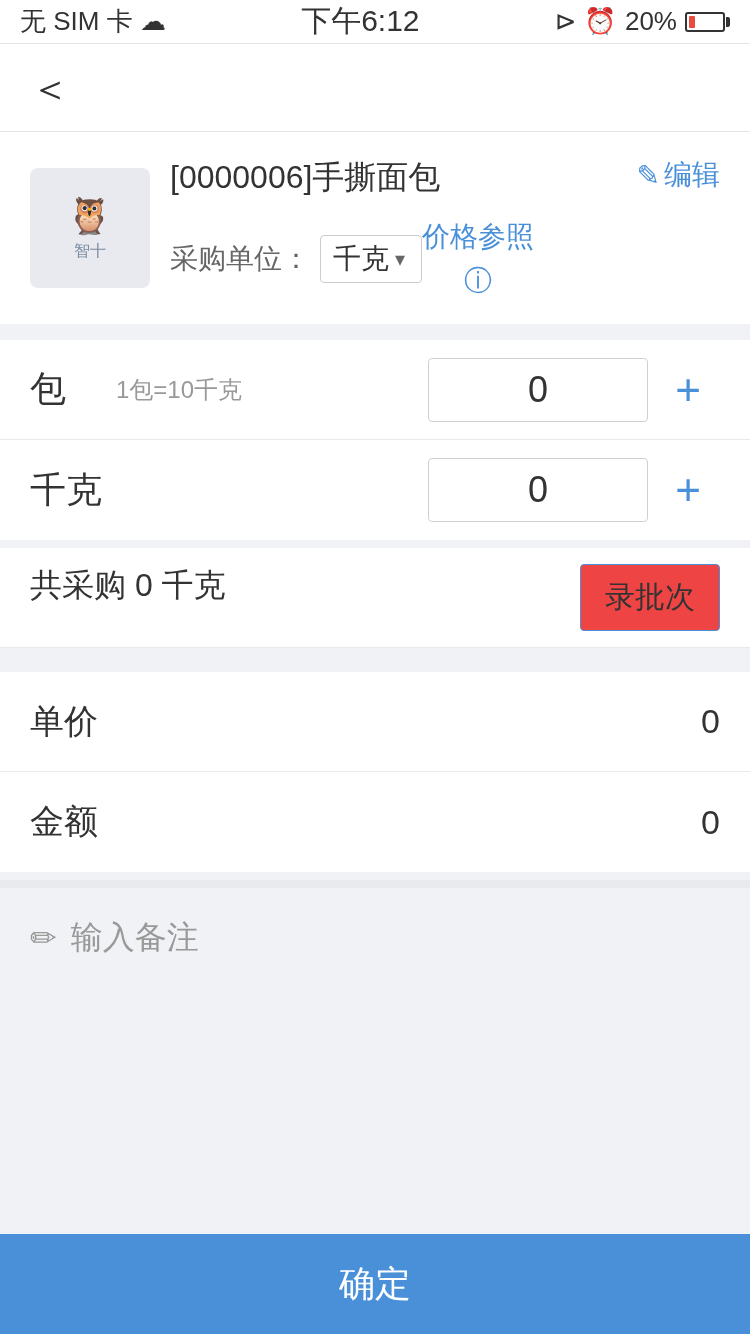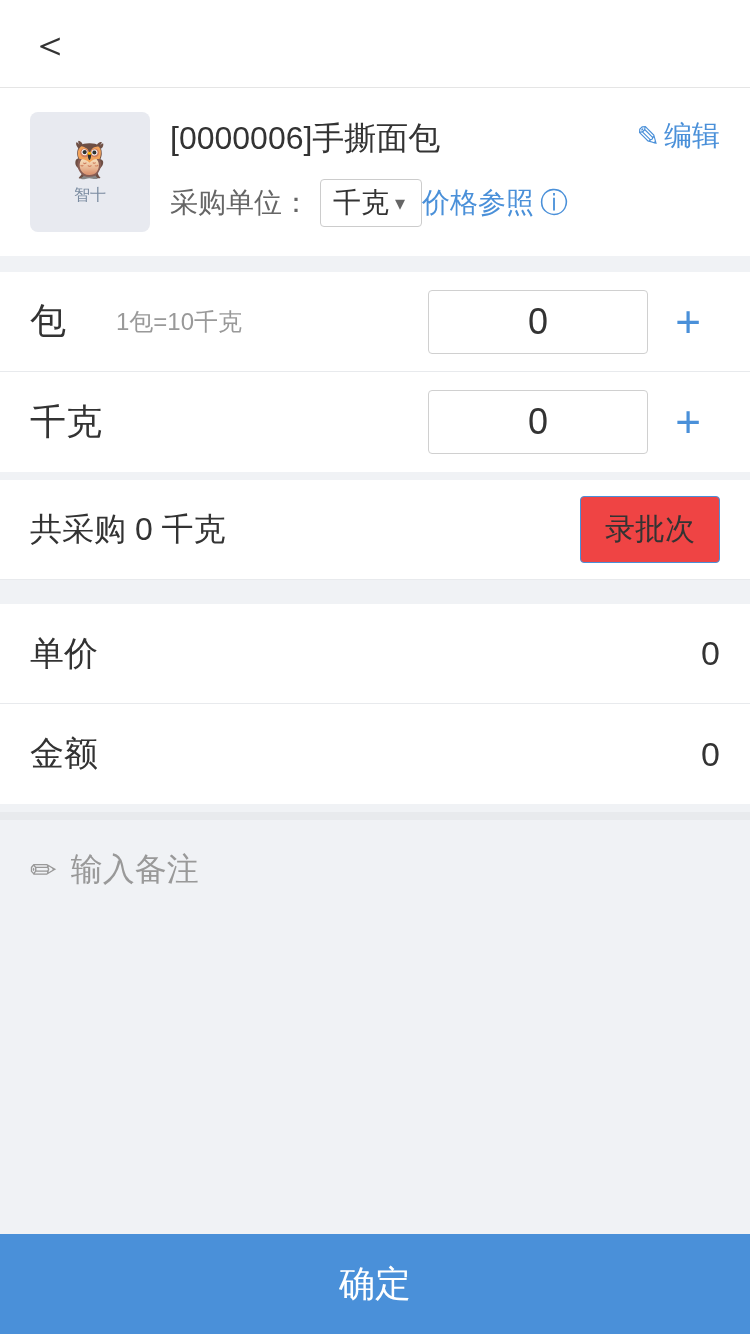--- a/index.html
+++ b/index.html
@@ -150,20 +150,21 @@
       cursor: pointer;
     }
     .unit-selector .arrow { font-size: 20px; color: #666; }
     .price-ref {
       color: #4a90d9;
       font-size: 28px;
       display: flex;
       align-items: center;
       gap: 6px;
       cursor: pointer;
+      flex-direction: column;
     }
 
     
     .input-section {
       background: #fff;
       margin-bottom: 0;
     }
     .input-row {
       display: flex;
       align-items: center;
@@ -210,21 +211,20 @@
       font-weight: 300;
     }
 
     
     .summary-section {
       background: #fff;
       border-top: 8px solid #f0f2f5;
     }
     .summary-row {
       display: flex;
-      align-items: center;
       padding: 16px 30px;
       height: 100px;
       border-bottom: 1px solid #e8eaed;
     }
     .summary-text {
       font-size: 32px;
       color: #333;
     }
     .summary-spacer { flex: 1; }
     .batch-btn {
@@ -316,20 +316,37 @@
 
     .main-content {
       padding-bottom: 100px;
     }
   </style>
 </head>
 <body>
 
 <div class="main-content">
 
+  <div class="status-bar">
+    <div class="status-left">
+      <span>无 SIM 卡 ☁</span>
+    </div>
+    <div class="status-center">下午6:12</div>
+    <div class="status-right">
+      <span>⊳</span>
+      <span>⏰</span>
+      <span>20%</span>
+      <div class="battery-icon">
+        <div class="battery-body">
+          <div class="battery-fill"></div>
+        </div>
+        <div class="battery-tip"></div>
+      </div>
+    </div>
+  </div>
 
   <div class="nav-bar">
     <div class="back-btn">＜</div>
   </div>
 
   <div class="product-card">
     <div class="product-image">
       <div class="owl-icon">🦉</div>
       <div class="brand-text">智十</div>
     </div>

